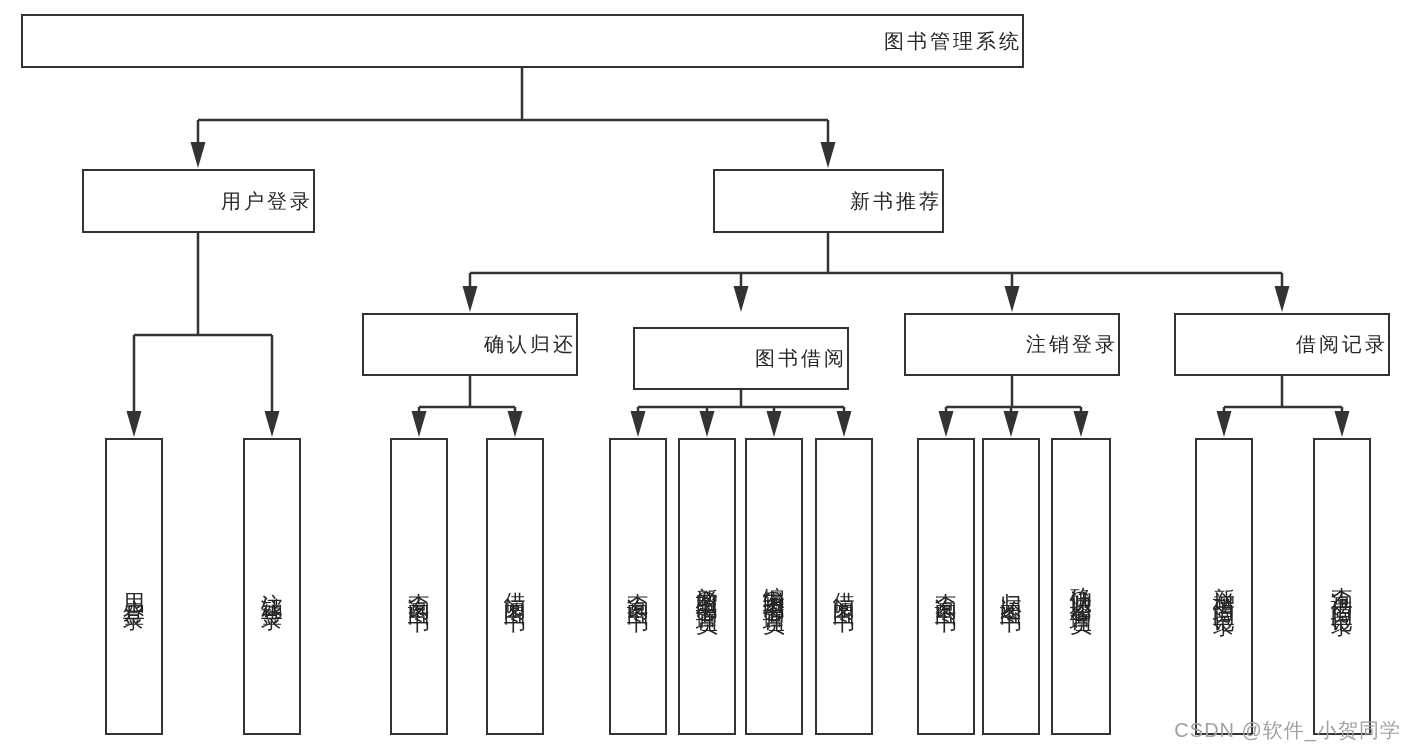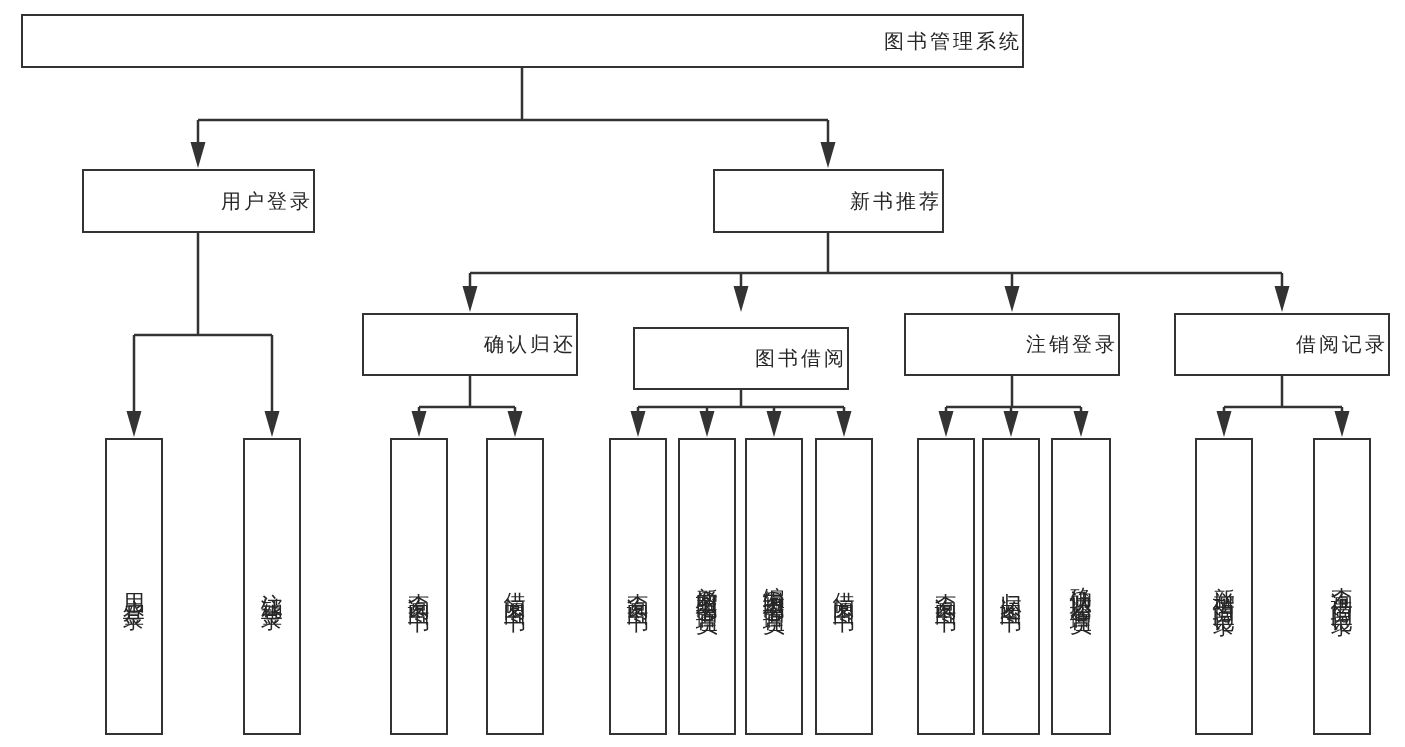--- a/index.html
+++ b/index.html
@@ -126,14 +126,15 @@
     <span>确认归还（管理员）</span>
   </div>
 
   <div class="vbox" style="left:1195px;top:438px;width:58px;height:297px">
     <span>新增借阅记录</span>
   </div>
   <div class="vbox" style="left:1313px;top:438px;width:58px;height:297px">
     <span>查询借阅记录</span>
   </div>
 
+  <div class="watermark">CSDN @软件_小贺同学</div>
 
 </div>
 
 </body></html>

